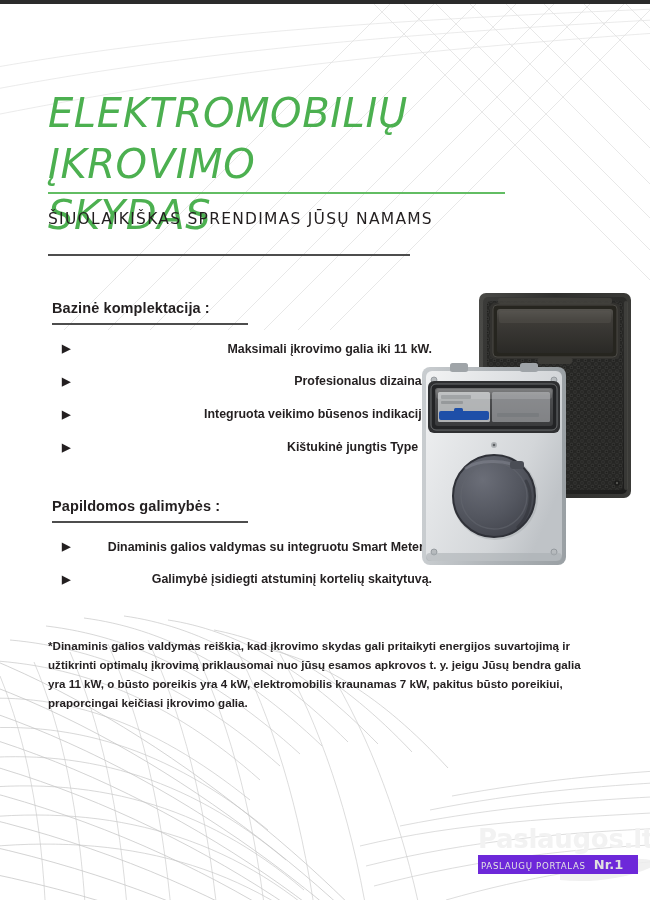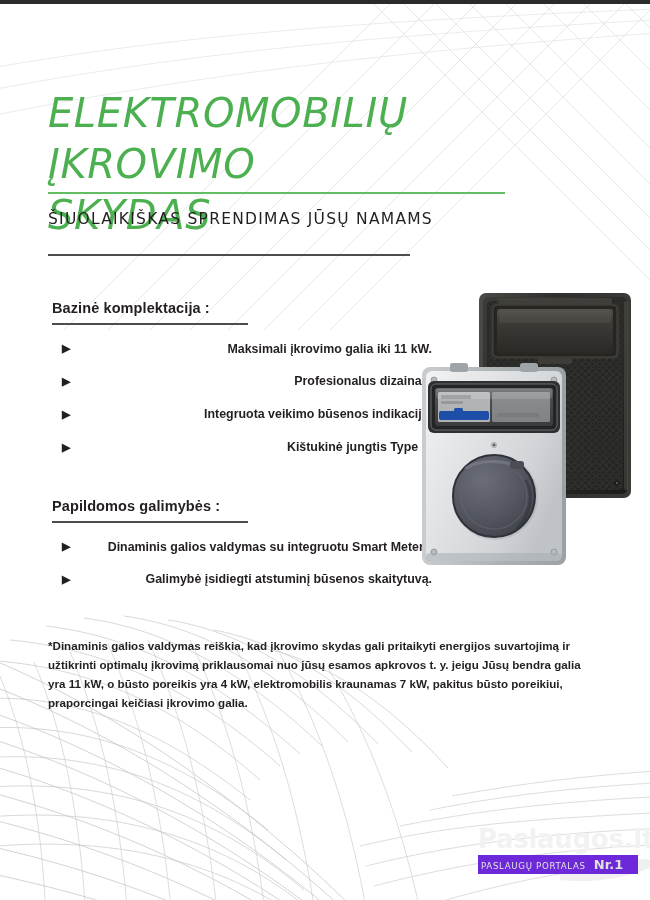--- a/index.html
+++ b/index.html
@@ -362,21 +362,21 @@
     <div class="section section-extra">
       <h2 class="section-title">Papildomos galimybės :</h2>
       <div class="section-underline"></div>
       <ul class="bullets">
         <li>
           <span class="tri">▶</span>
           <span class="txt">Dinaminis galios valdymas su integruotu Smart Meter*.</span>
         </li>
         <li>
           <span class="tri">▶</span>
-          <span class="txt">Galimybė įsidiegti atstuminį būsenos skaitytuvą.</span>
+          <span class="txt">Galimybė įsidiegti atstuminį kortelių skaitytuvą.</span>
         </li>
       </ul>
     </div>
 
     <p class="footnote">*Dinaminis galios valdymas reiškia, kad įkrovimo skydas gali pritaikyti energijos suvartojimą ir užtikrinti optimalų įkrovimą priklausomai nuo jūsų esamos apkrovos t. y. jeigu Jūsų bendra galia yra 11 kW, o būsto poreikis yra 4 kW, elektromobilis kraunamas 7 kW, pakitus būsto poreikiui, praporcingai keičiasi įkrovimo galia.</p>
 
   </div>
 
   <div class="product">
     <svg width="245" height="300" viewBox="0 0 245 300" xmlns="http://www.w3.org/2000/svg">

